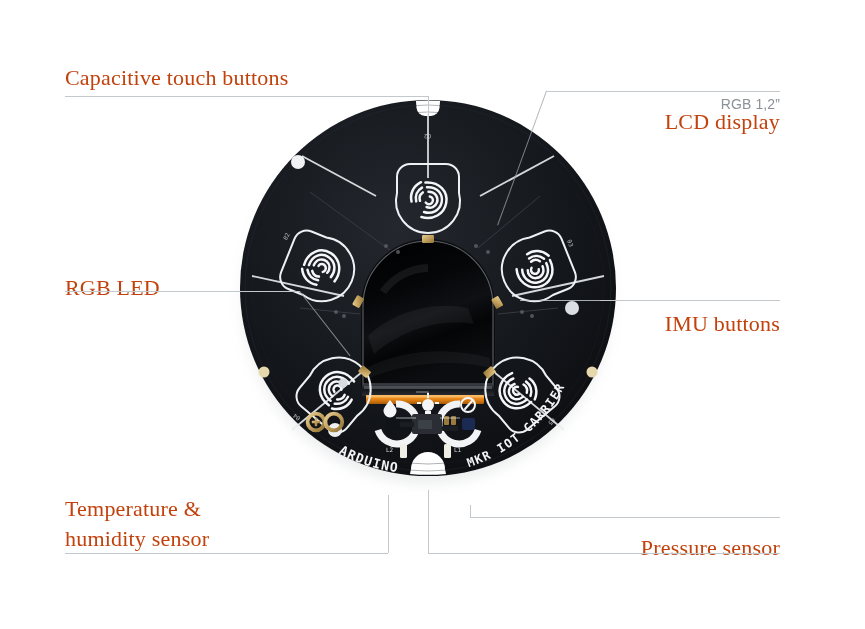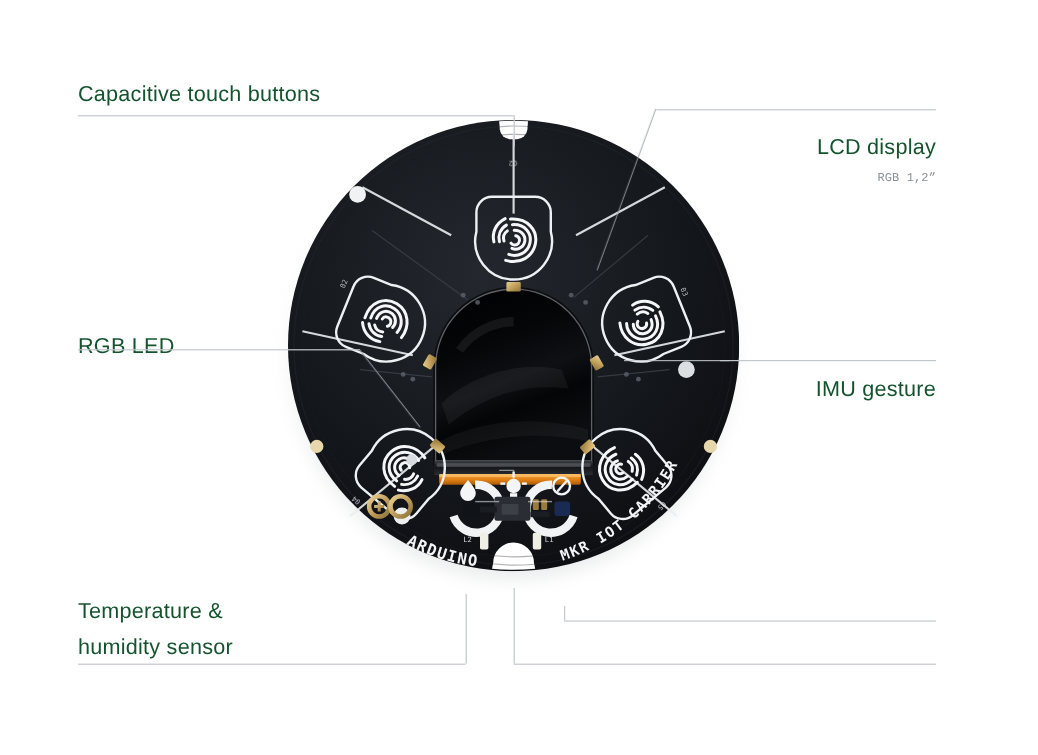--- a/index.html
+++ b/index.html
@@ -14,36 +14,35 @@
     position: relative;
     width: 865px;
     height: 629px;
     background: #ffffff;
     overflow: hidden;
   }
 
   
   .label {
     position: absolute;
-    font-family: Liberation Sans, sans-serif;
-    font-size: 18px;
+    font-family: Liberation Serif, serif;
+    font-size: 22px;
     letter-spacing: 0.2px;
-    color: #14532d;
+    color: #c2410c;
     white-space: nowrap;
     line-height: 30px;
   }
   .label.right { text-align: right; margin-top: 44px; }
   .sub {
     position: absolute;
-    font-family: Liberation Mono, monospace;
-    font-size: 10px;
+    font-family: Liberation Sans, sans-serif;
+    font-size: 14px;
     color: #8b9197;
     white-space: nowrap;
     letter-spacing: 0.1px;
-    margin-top: 48px;
   }
 
   
   .rule {
     position: absolute;
     background: #c3c8cc;
   }
   .rule.h { height: 1px; }
   .rule.v { width: 1px; }
   .leader {
@@ -310,28 +309,29 @@
   <div class="label right" style="right:85px; top:63px; width:200px;">LCD display</div>
   <div class="rule h" style="left:547px; top:91px; width:233px;"></div>
   <div class="sub" style="right:85px; top:96px; width:200px; text-align:right;">RGB 1,2”</div>
 
   <div class="leader" style="left:547px; top:91px; width:143px; transform: rotate(110deg); opacity:0.75;"></div>
 
   <div class="label" style="left:65px; top:273px;">RGB LED</div>
   <div class="rule h" style="left:65px; top:291px; width:235px;"></div>
   <div class="leader" style="left:300px; top:291px; width:82px; transform: rotate(52deg); opacity:0.8;"></div>
 
-  <div class="label right" style="right:85px; top:265px; width:220px;">IMU gesture</div>
+  <div class="label right" style="right:85px; top:265px; width:220px;">IMU buttons</div>
   <div class="rule h" style="left:600px; top:300px; width:180px;"></div>
   <div class="rule h" style="left:520px; top:300px; width:88px; opacity:0.85;"></div>
 
   <div class="label" style="left:65px; top:524px;">humidity sensor</div>
   <div class="label" style="left:65px; top:494px;">Temperature &amp;</div>
   <div class="rule h" style="left:65px; top:553px; width:323px;"></div>
   <div class="rule v" style="left:388px; top:495px; height:58px;"></div>
 
+  <div class="label right" style="right:85px; top:489px; width:300px;">Pressure sensor</div>
   <div class="rule h" style="left:470px; top:517px; width:310px;"></div>
   <div class="rule v" style="left:470px; top:505px; height:12px;"></div>
 
   <div class="rule h" style="left:428px; top:553px; width:352px;"></div>
   <div class="rule v" style="left:428px; top:490px; height:63px;"></div>
 
 </div>
 
 </body></html>

